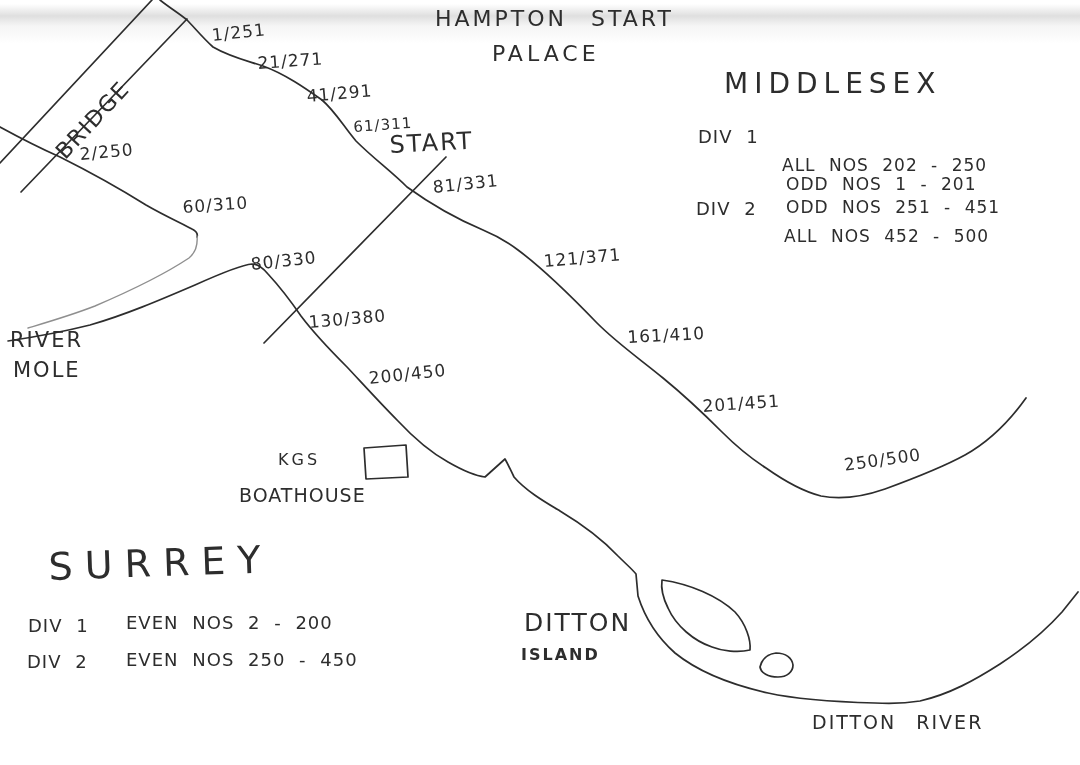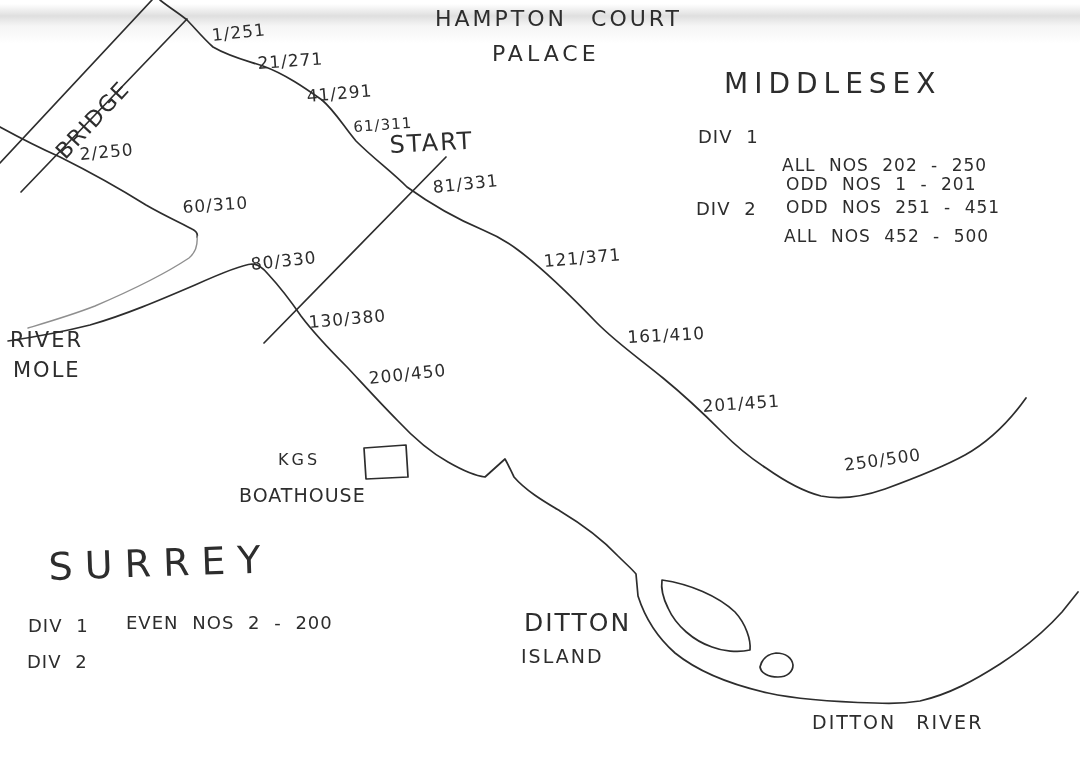--- a/index.html
+++ b/index.html
@@ -130,48 +130,49 @@
              C 762 659, 768 654, 776 653
              C 786 653, 792 658, 793 665
              C 793 672, 787 677, 778 677
              C 768 677, 761 673, 760 667 Z"></path>
 
     <path d="M 364 448 L 406 445 L 408 477 L 366 479 Z"></path>
   </svg>
 
   <div class="lbl" style="left:52px; top:148px; font-size:22px; letter-spacing:2px; transform:rotate(-47deg);">BRIDGE</div>
 
-  <div class="lbl" style="left:435px; top:8px; font-size:22px; letter-spacing:3px; word-spacing:14px;">HAMPTON COURT</div>
+  <div class="lbl" style="left:435px; top:8px; font-size:22px; letter-spacing:3px; word-spacing:14px;">HAMPTON START</div>
   <div class="lbl" style="left:492px; top:43px; font-size:22px; letter-spacing:4px;">PALACE</div>
 
   <div class="lbl" style="left:389px; top:133px; font-size:24px; letter-spacing:2px; transform:rotate(-3deg);">START</div>
 
   <div class="lbl" style="left:10px; top:330px; font-size:21px; letter-spacing:2px;">RIVER</div>
   <div class="lbl" style="left:13px; top:360px; font-size:21px; letter-spacing:2px;text-align:right;">MOLE</div>
 
   <div class="lbl" style="left:278px; top:452px; font-size:16px; letter-spacing:3px;">KGS</div>
   <div class="lbl" style="left:239px; top:486px; font-size:19px; letter-spacing:1px;">BOATHOUSE</div>
 
   <div class="lbl" style="left:524px; top:610px; font-size:25px; letter-spacing:2px;text-align:right;">DITTON</div>
-  <div class="lbl" style="left:521px; top:647px; font-size:19px; letter-spacing:2px;">ISLAND</div>
+  <div class="lbl" style="left:521px; top:647px; font-size:16px; letter-spacing:2px;font-weight:bold;">ISLAND</div>
 
   <div class="lbl" style="left:812px; top:713px; font-size:19px; letter-spacing:2px; word-spacing:12px;">DITTON RIVER</div>
 
   <div class="lbl big" style="left:724px; top:70px; font-size:28px;">MIDDLESEX</div>
   <div class="lbl divrow" style="left:698px; top:128px; font-size:18px;">DIV 1</div>
   <div class="lbl divrow" style="left:786px; top:128px;margin-top:48px;">ODD NOS 1 - 201</div>
   <div class="lbl divrow" style="left:782px; top:157px;">ALL NOS 202 - 250</div>
   <div class="lbl divrow" style="left:696px; top:200px; font-size:18px;">DIV 2</div>
   <div class="lbl divrow" style="left:786px; top:199px;">ODD NOS 251 - 451</div>
   <div class="lbl divrow" style="left:784px; top:228px;">ALL NOS 452 - 500</div>
 
   <div class="lbl big" style="left:48px; top:548px; font-size:38px; letter-spacing:12px; transform:rotate(-2deg);">SURREY</div>
   <div class="lbl divrow" style="left:28px; top:617px; font-size:18px;">DIV 1</div>
   <div class="lbl divrow" style="left:126px; top:614px; font-size:18px;text-align:right;">EVEN NOS 2 - 200</div>
   <div class="lbl divrow" style="left:27px; top:653px; font-size:18px;">DIV 2</div>
+  <div class="lbl divrow" style="left:126px; top:651px; font-size:18px;">EVEN NOS 250 - 450</div>
 
   <div class="lbl marker" style="left:211px; top:27px; transform:rotate(-6deg);">1/251</div>
   <div class="lbl marker" style="left:257px; top:55px; transform:rotate(-4deg);">21/271</div>
   <div class="lbl marker" style="left:306px; top:88px; transform:rotate(-5deg);">41/291</div>
   <div class="lbl marker" style="left:353px; top:120px; font-size:15px; transform:rotate(-4deg);">61/311</div>
   <div class="lbl marker" style="left:432px; top:179px; transform:rotate(-6deg);">81/331</div>
   <div class="lbl marker" style="left:543px; top:253px; transform:rotate(-5deg);">121/371</div>
   <div class="lbl marker" style="left:627px; top:329px; transform:rotate(-3deg);">161/410</div>
   <div class="lbl marker" style="left:702px; top:398px; transform:rotate(-4deg);">201/451</div>
   <div class="lbl marker" style="left:843px; top:457px; transform:rotate(-8deg);">250/500</div>

